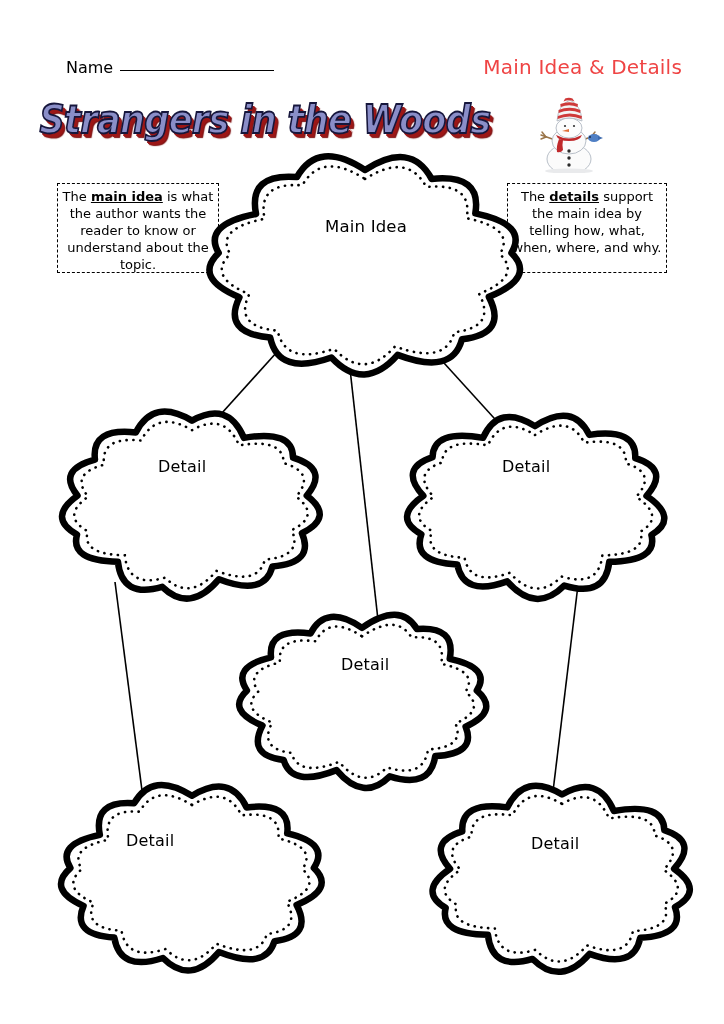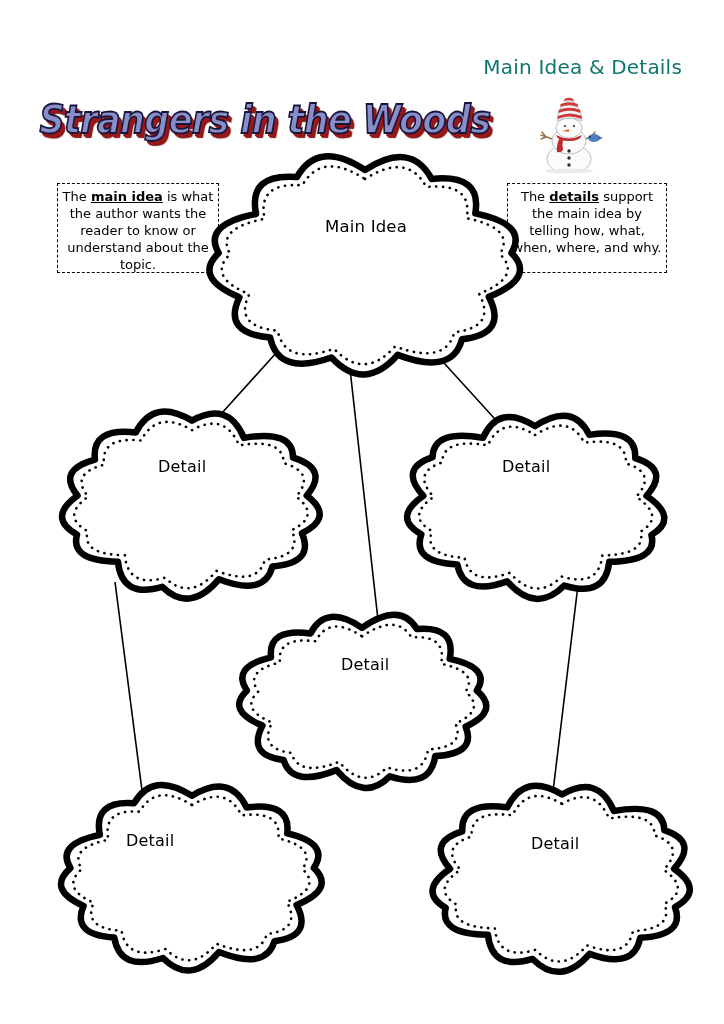--- a/index.html
+++ b/index.html
@@ -34,21 +34,21 @@
     border-bottom: 1.6px solid #000;
     position: relative;
     top: -2px;
   }
   #worksheet-topic {
     position: absolute;
     right: 42px;
     top: 55px;
     font-family: "DejaVu Sans", sans-serif;
     font-size: 20px;
-    color: #0f766e;
+    color: #ef4444;
     letter-spacing: .2px;
     white-space: nowrap;
   }
 
   
   #book-title {
     position: absolute;
     left: 0;
     top: 100px;
     width: 530px;
@@ -110,20 +110,24 @@
     white-space: nowrap;
     letter-spacing: .2px;
   }
   .cloud-label.big { font-size: 16.5px; }
 </style>
 </head>
 <body>
 
 <div id="page">
 
+  <div id="name-row">
+    <span>Name</span>
+    <span id="name-line"></span>
+  </div>
 
   <div id="worksheet-topic">Main Idea &amp; Details</div>
 
   <div id="book-title">Strangers in the Woods</div>
 
   <svg id="snowman" viewBox="0 0 74 76">
 
     <g stroke="#9a7549" stroke-width="1.5" fill="none" stroke-linecap="round">
       <path d="M26 44 L9 38"></path>
         <path d="M14 40 L10 35"></path>

